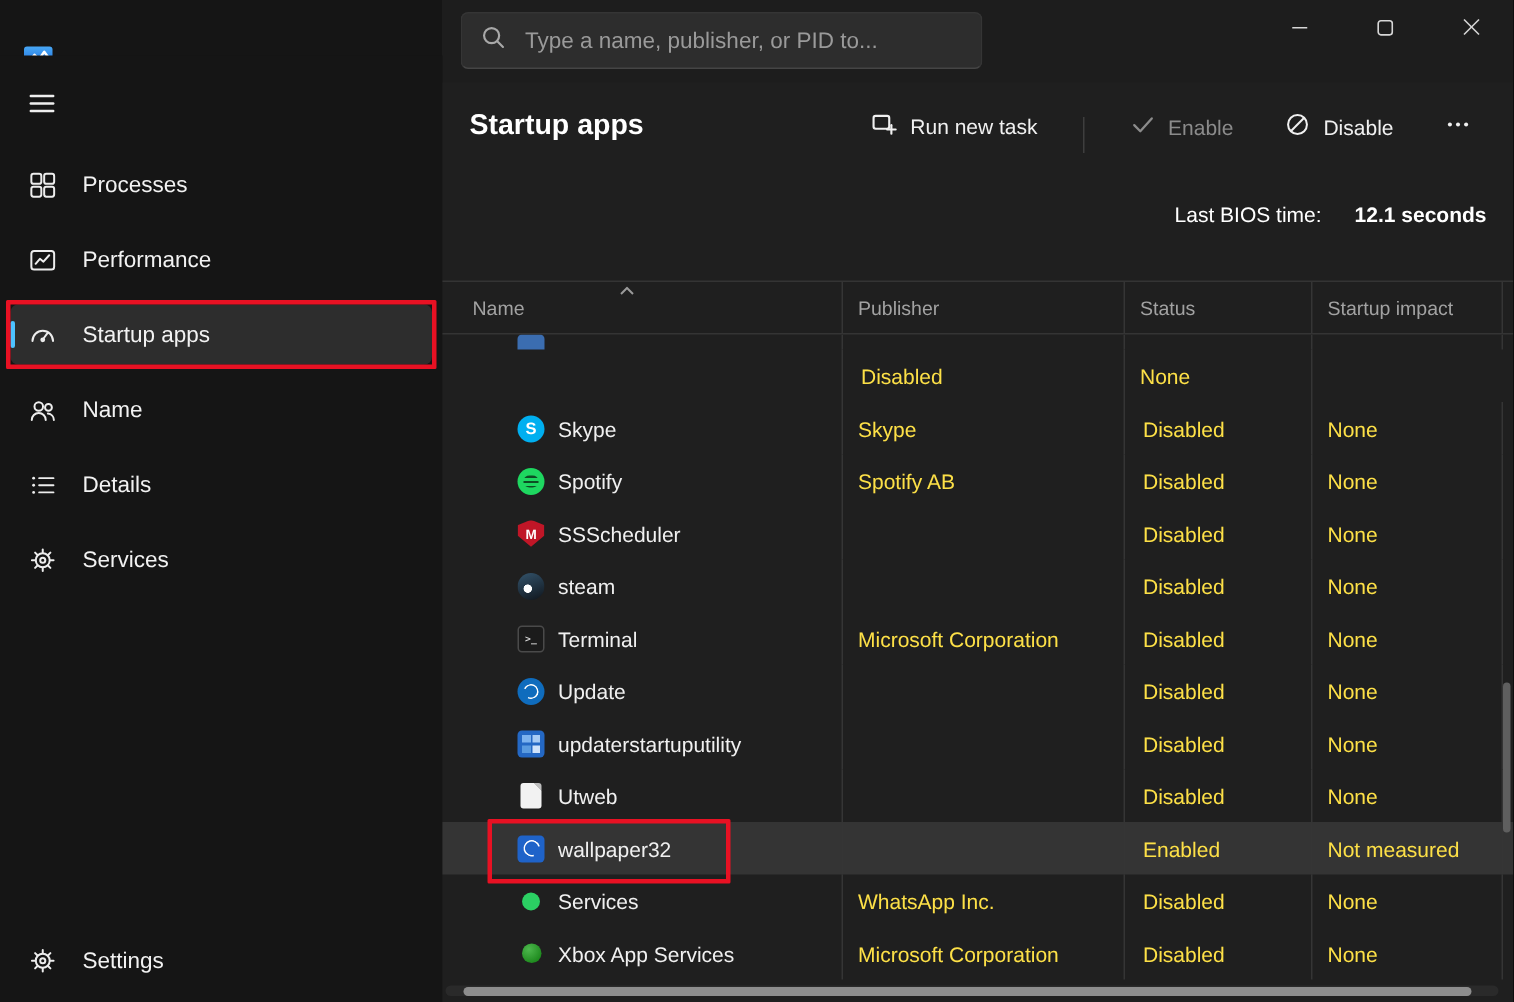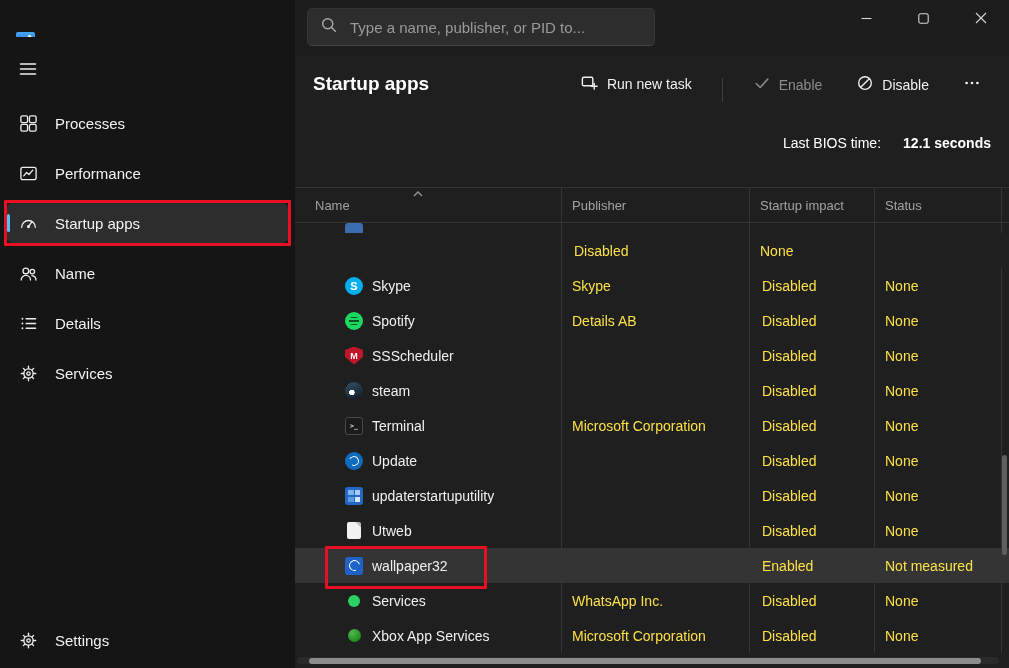--- a/index.html
+++ b/index.html
@@ -342,24 +342,24 @@
             <svg viewBox="0 0 10 6" width="10" height="6" fill="none" stroke="#9a9a9a" stroke-width="1.3">
                 <polyline points="1 5 5 1 9 5"></polyline>
               </svg>
           </span>
           <span>Name</span>
         </div>
         <div class="th">
             <span>Publisher</span>
           </div>
         <div class="th">
-            <span>Startup impact</span>
+            <span>Status</span>
           </div>
         <div class="th">
-            <span>Status</span>
+            <span>Startup impact</span>
           </div>
       </div>
       <div class="tbody" id="tbody">
           <div class="tr partial">
     <div class="td name">
       <span class="appicon i-app-icon-partial"></span>
       <span class="nm"></span>
     </div>
     <div class="td pub"></div>
     <div class="td st"></div>
@@ -377,21 +377,21 @@
     </div>
     <div class="td pub">Skype</div>
     <div class="td st">Disabled</div>
     <div class="td imp">None</div>
   </div>
           <div class="tr">
     <div class="td name">
       <span class="appicon i-spotify-icon"></span>
       <span class="nm">Spotify</span>
     </div>
-    <div class="td pub">Details AB</div>
+    <div class="td pub">Spotify AB</div>
     <div class="td st">Disabled</div>
     <div class="td imp">None</div>
   </div>
           <div class="tr">
     <div class="td name">
       <span class="appicon i-mcafee-icon">M</span>
       <span class="nm">SSScheduler</span>
     </div>
     <div class="td pub"></div>
     <div class="td st">Disabled</div>

